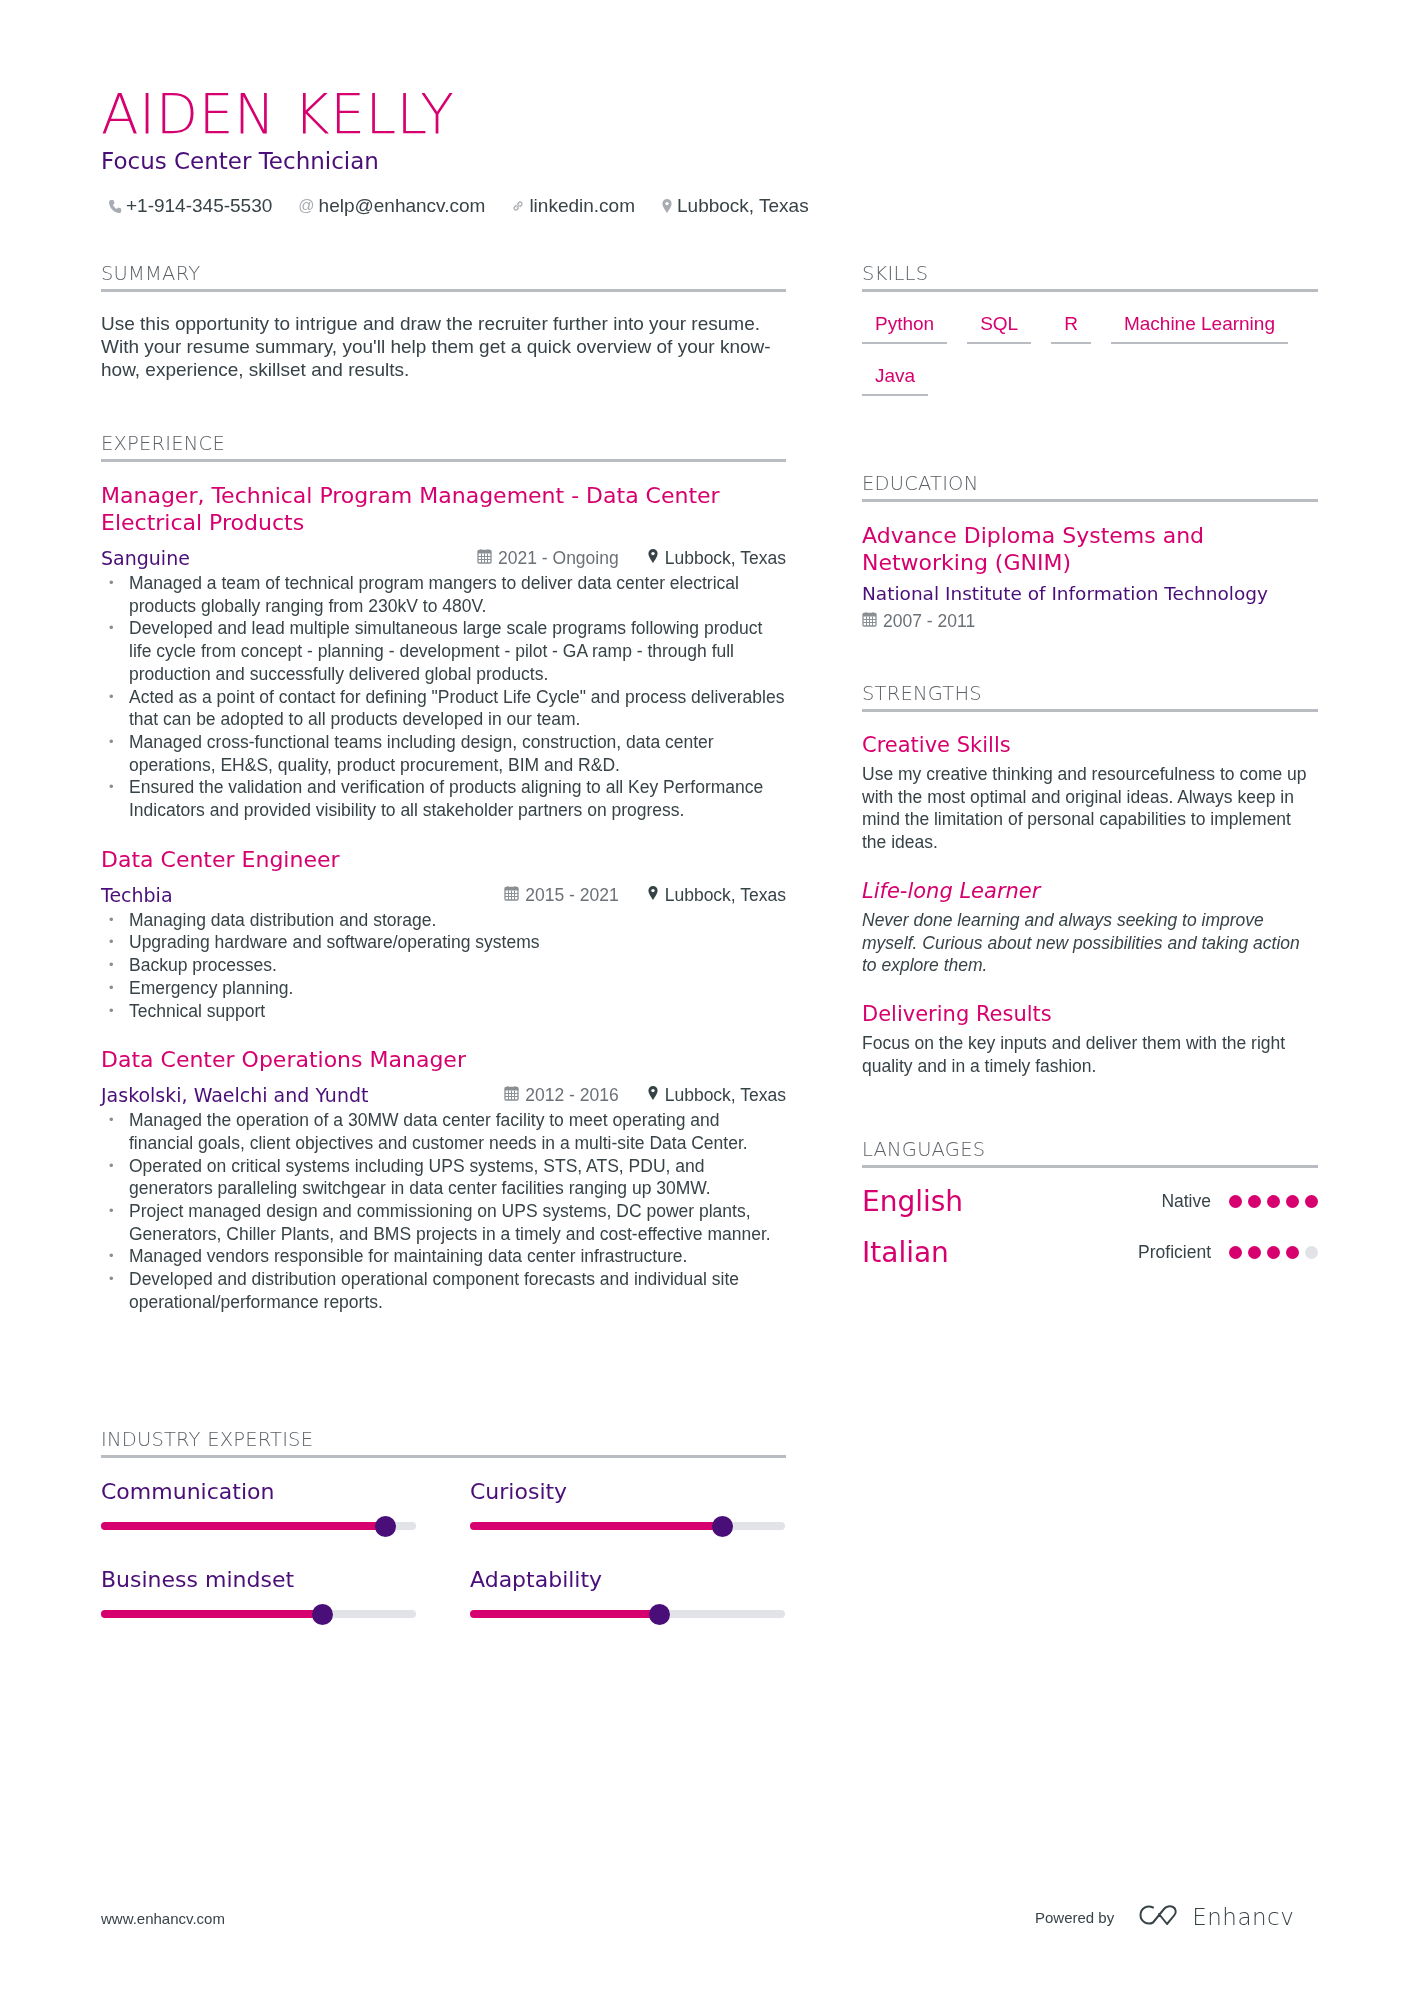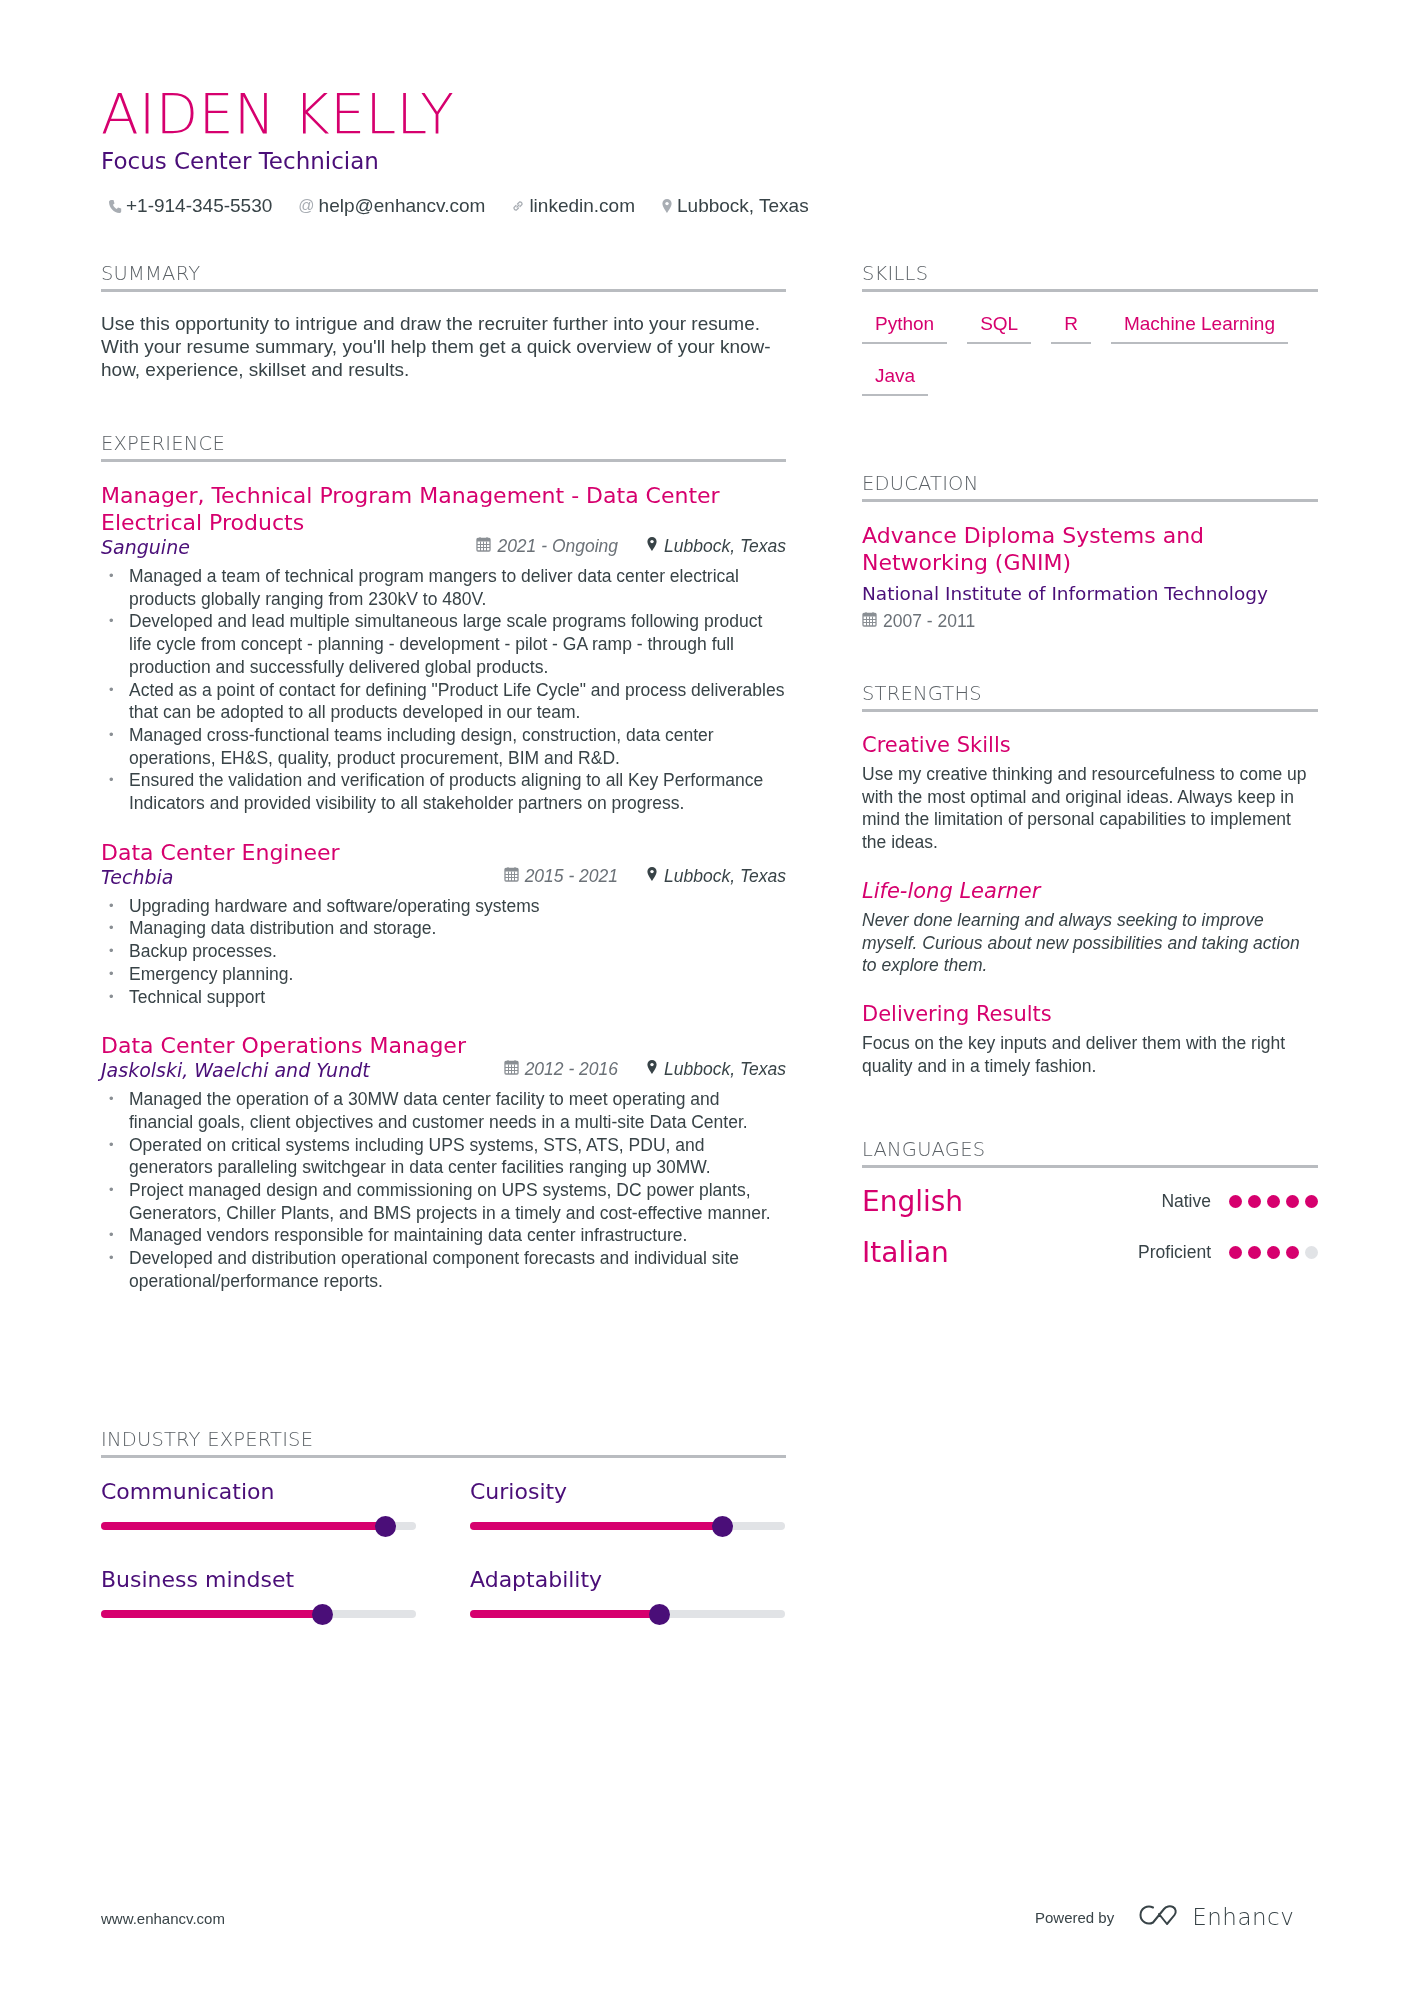--- a/index.html
+++ b/index.html
@@ -15,21 +15,21 @@
   .contact svg { display: block; }
 
   .col-left { left: 101px; width: 685px; }
   .col-right { left: 862px; width: 456px; }
 
   .sec-head { font-size: 19.5px; color: #5b6166; text-transform: uppercase; letter-spacing: 0.2px; line-height: 24px; padding-bottom: 3px; border-bottom: 3px solid #b9bcc0; font-family: "DejaVu Sans", sans-serif; font-weight: 300; }
 
   .body-text { font-size: 19px; line-height: 23px; color: #384347; }
 
   .job-title { font-size: 22px; line-height: 27px; color: #d6006e; font-family: "DejaVu Sans", sans-serif; }
-  .job-meta { display: flex; align-items: flex-start; justify-content: space-between; margin-top: 0; height: 26px; font-style: italic; }
+  .job-meta { display: flex; align-items: flex-end; justify-content: space-between; margin-top: 7px; height: 26px; }
   .company { font-size: 19px; color: #4a0e78; font-family: "DejaVu Sans", sans-serif; }
   .meta-right { display: flex; align-items: center; gap: 28px; font-size: 17.5px; }
   .meta-date { color: #6b7177; display: flex; align-items: center; gap: 6px; }
   .meta-loc { color: #384347; display: flex; align-items: center; gap: 6px; }
   .bullets { list-style: none; margin-top: 3px; }
   .bullets li { position: relative; padding-left: 28px; font-size: 17.5px; line-height: 22.7px; color: #384347; }
   .bullets li::before { content: "•"; position: absolute; left: 8px; top: 0; color: #8a8f94; font-size: 13px; }
 
   .skills-wrap { display: flex; flex-wrap: wrap; column-gap: 15px; row-gap: 20px; margin-top: 20px; gap: 20px; }
   .skill-tag { font-size: 19px; color: #d6006e; padding: 0 13px 6px 13px; border-bottom: 2px solid #b9bcc0; line-height: 24px; }
@@ -153,22 +153,22 @@
         <span class="meta-loc">
           <span><svg width="12" height="16" viewBox="0 0 12 16">
                 <path d="M6 1 A4.6 4.6 0 0 1 10.6 5.6 C10.6 9 6 15 6 15 C6 15 1.4 9 1.4 5.6 A4.6 4.6 0 0 1 6 1 Z" fill="#384347"></path>
                 <circle cx="6" cy="5.6" r="1.7" fill="#fff"></circle>
               </svg></span>
           <span>Lubbock, Texas</span>
         </span>
       </div>
     </div>
     <ul class="bullets">
+      <li>Managing data distribution and storage.</li>
       <li>Upgrading hardware and software/operating systems</li>
-      <li>Managing data distribution and storage.</li>
       <li>Backup processes.</li>
       <li>Emergency planning.</li>
       <li>Technical support</li>
     </ul>
   </div>
 
   <div style="margin-top:24px;">
     <div class="job-title">Data Center Operations Manager</div>
     <div class="job-meta">
       <span class="company">Jaskolski, Waelchi and Yundt</span>

